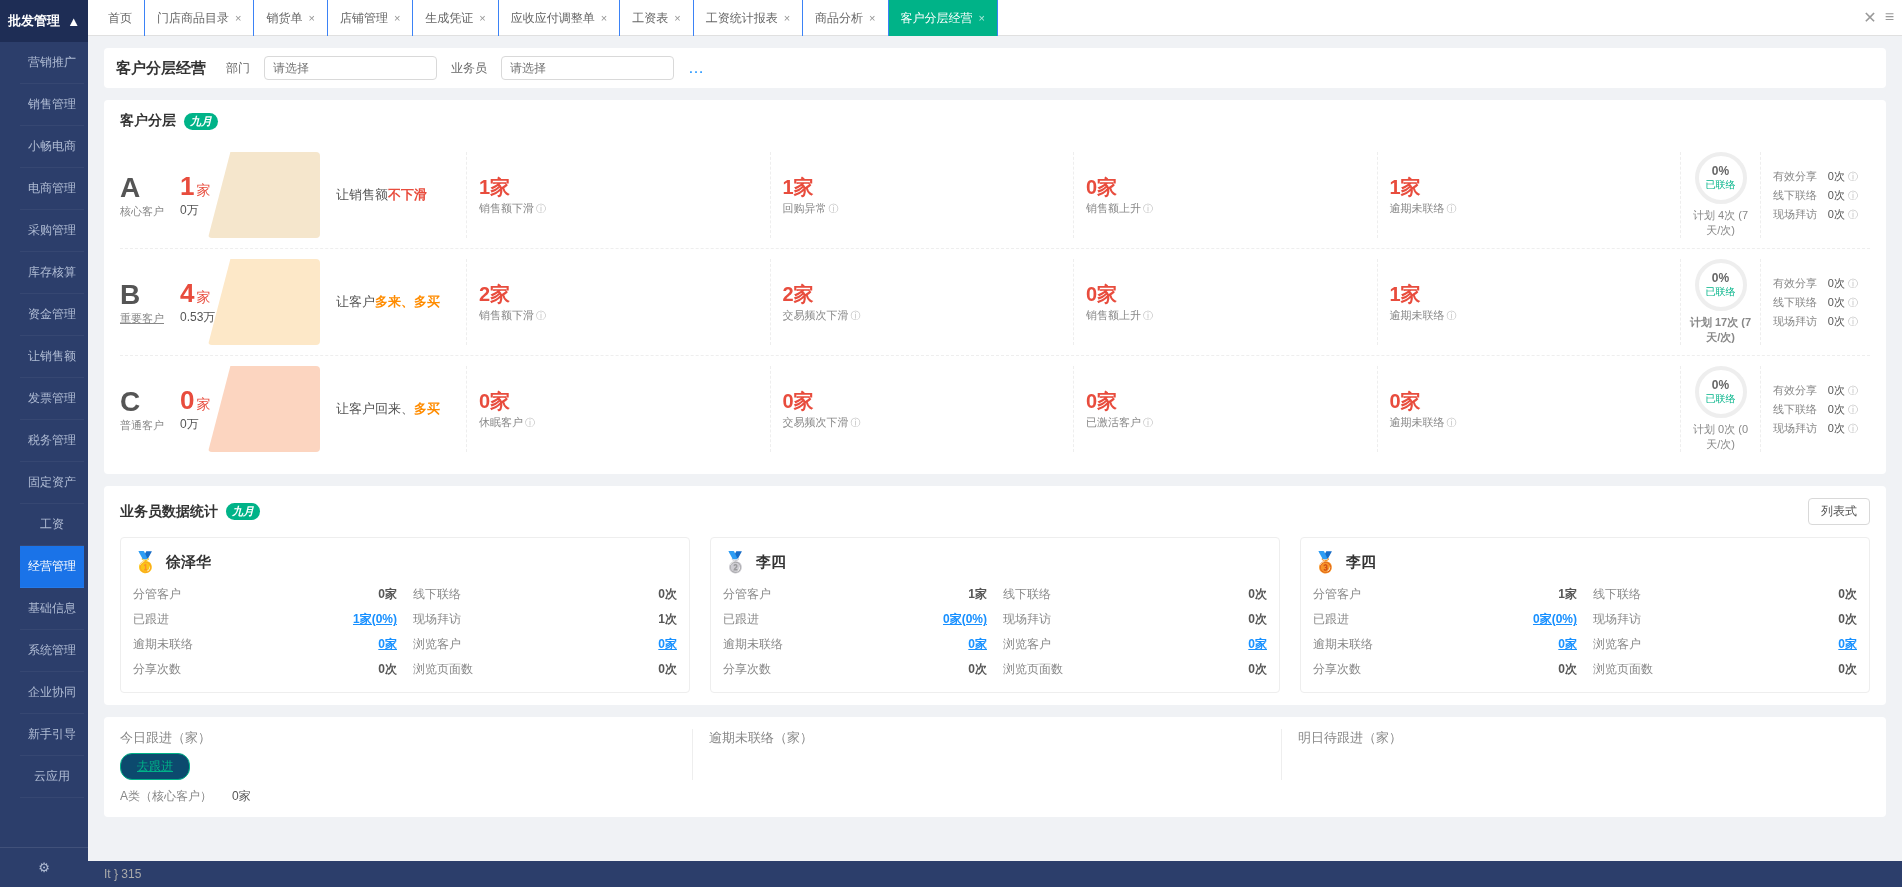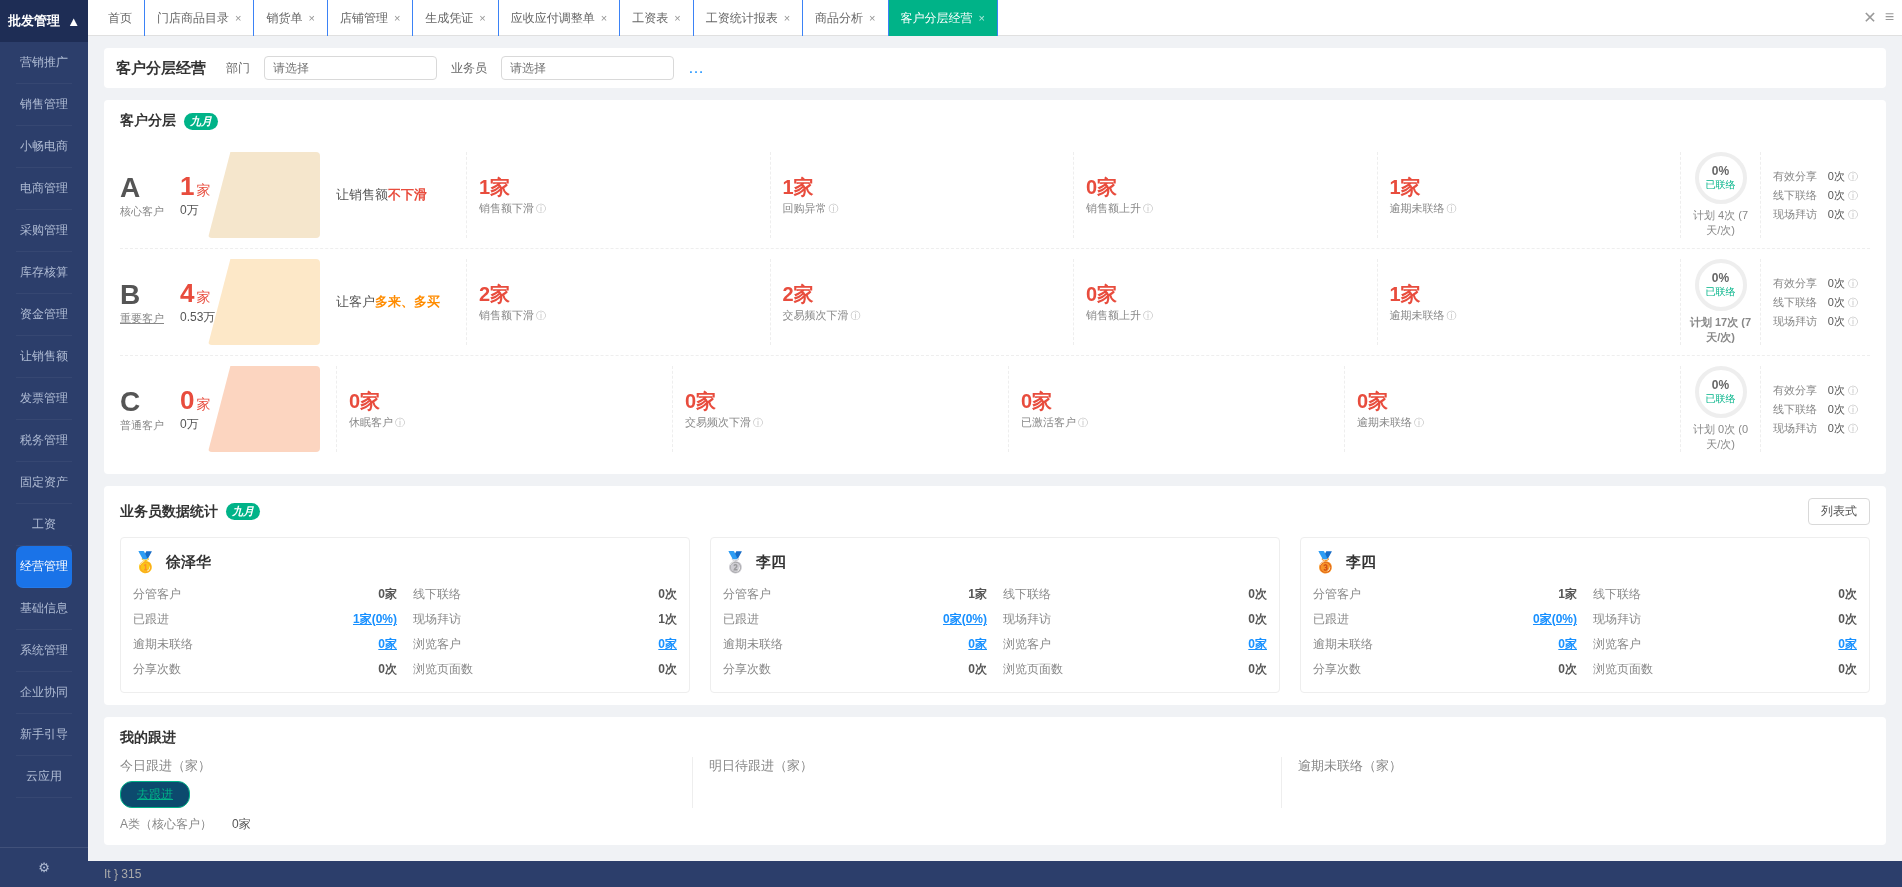--- a/index.html
+++ b/index.html
@@ -1,22 +1,22 @@
 <!DOCTYPE html>
 <html><head>
   <meta charset="utf-8">
   <style>
     * { box-sizing: border-box; margin: 0; padding: 0; }
     body { font-family: 'Microsoft YaHei', Arial, sans-serif; font-size: 13px; color: #333; display: flex; height: 887px; overflow: hidden; background: #f0f2f5; }
 
     
     .sidebar { width: 88px; background: #2c3e6b; display: flex; flex-direction: column; align-items: center; padding-top: 0; flex-shrink: 0; height: 100%; overflow-y: auto; }
     .sidebar-header { width: 100%; background: #1e2d55; padding: 12px 8px; text-align: center; color: #fff; font-size: 13px; font-weight: bold; display: flex; align-items: center; justify-content: space-between; }
-    .sidebar-item { width: 100%; padding: 12px 4px; text-align: center; color: #b0bcd4; cursor: pointer; font-size: 12px; border-bottom: 1px solid rgba(255,255,255,0.05); }
-    .sidebar-item.active { background: #1a73e8; color: #fff; border-radius: 7px; }
+    .sidebar-item { width: 100%; padding: 12px 4px; text-align: center; color: #b0bcd4; cursor: pointer; font-size: 12px; border-bottom: 1px solid rgba(255,255,255,0.05); margin-left: 8px; }
+    .sidebar-item.active { background: #1a73e8; color: #fff; }
     .sidebar-bottom { margin-top: auto; width: 100%; padding: 12px; text-align: center; color: #b0bcd4; cursor: pointer; border-top: 1px solid rgba(255,255,255,0.1); }
 
     
     .main { flex: 1; display: flex; flex-direction: column; overflow: hidden; }
 
     
     .tab-bar { display: flex; background: #fff; border-bottom: 1px solid #e0e0e0; align-items: center; padding: 0 8px; flex-shrink: 0; height: 36px; }
     .tab { display: flex; align-items: center; padding: 0 12px; height: 36px; font-size: 12px; color: #666; cursor: pointer; border-right: 1px solid #3b82f6; white-space: nowrap; }
     .tab.active { background: #00b388; color: #fff; }
     .tab .tab-close { margin-left: 6px; font-size: 11px; opacity: 0.7; }
@@ -272,20 +272,21 @@
             <div class="tier-main" style="position: relative; width: 140px; padding-right: 8px;">
               <div style="position: absolute; right: 0px; top: 0px; bottom: 0px; width: 80%; background: rgb(252, 213, 192); border-radius: 4px; z-index: 0; clip-path: polygon(20% 0%, 100% 0%, 100% 100%, 0% 100%);"></div>
               <div style="position: relative; z-index: 1; padding: 4px 0px;">
                 <div style="display:flex;align-items:baseline;gap:2px;">
                   <span style="font-size:26px;font-weight:bold;color:#e84c3d;">0</span>
                   <span style="font-size:14px;color:#e84c3d;">家</span>
                 </div>
                 <div style="font-size:12px;color:#555;">0万</div>
               </div>
             </div>
+            <div class="tier-action" style="width: 130px; font-size: 13px; color: rgb(85, 85, 85);">让客户回来、<span style="color:#ff8c00;font-weight:bold;">多买</span></div>
             <div class="tier-stats">
               <div class="tier-stat">
                 <span style="font-size:20px;font-weight:bold;color:#e84c3d;">0家</span>
                 <span style="font-size:11px;color:#888;display:flex;align-items:center;gap:2px;">休眠客户 <span style="color:#bbb;font-size:10px;">ⓘ</span></span>
               </div>
               <div class="tier-stat">
                 <span style="font-size:20px;font-weight:bold;color:#e84c3d;">0家</span>
                 <span style="font-size:11px;color:#888;display:flex;align-items:center;gap:2px;">交易频次下滑 <span style="color:#bbb;font-size:10px;">ⓘ</span></span>
               </div>
               <div class="tier-stat">
@@ -448,33 +449,32 @@
               <div class="biz-row">
                 <span class="biz-row-label">浏览页面数</span>
                 <span class="biz-row-value">0次</span>
               </div>
             </div>
           </div>
         </div>
     </div>
 
     <div class="followup-section">
-      <div class="followup-title">我的跟进</div>
       <div class="followup-cols" id="followup-cols-container">
           <div class="followup-col">
             <div class="followup-col-title">今日跟进（家）</div>
             <div class="followup-col-center">
               <button class="followup-btn">去跟进</button>
             </div>
           </div>
           <div class="followup-col">
+            <div class="followup-col-title">逾期未联络（家）</div>
+          </div>
+          <div class="followup-col">
             <div class="followup-col-title">明日待跟进（家）</div>
-          </div>
-          <div class="followup-col">
-            <div class="followup-col-title">逾期未联络（家）</div>
           </div>
         </div>
       <div style="margin-top:8px; display:flex; gap:20px;">
         <span style="font-size:12px;color:#888;">A类（核心客户）</span>
         <span style="font-size:12px;color:#555;">0家</span>
       </div>
     </div>
 
   </div>
 

